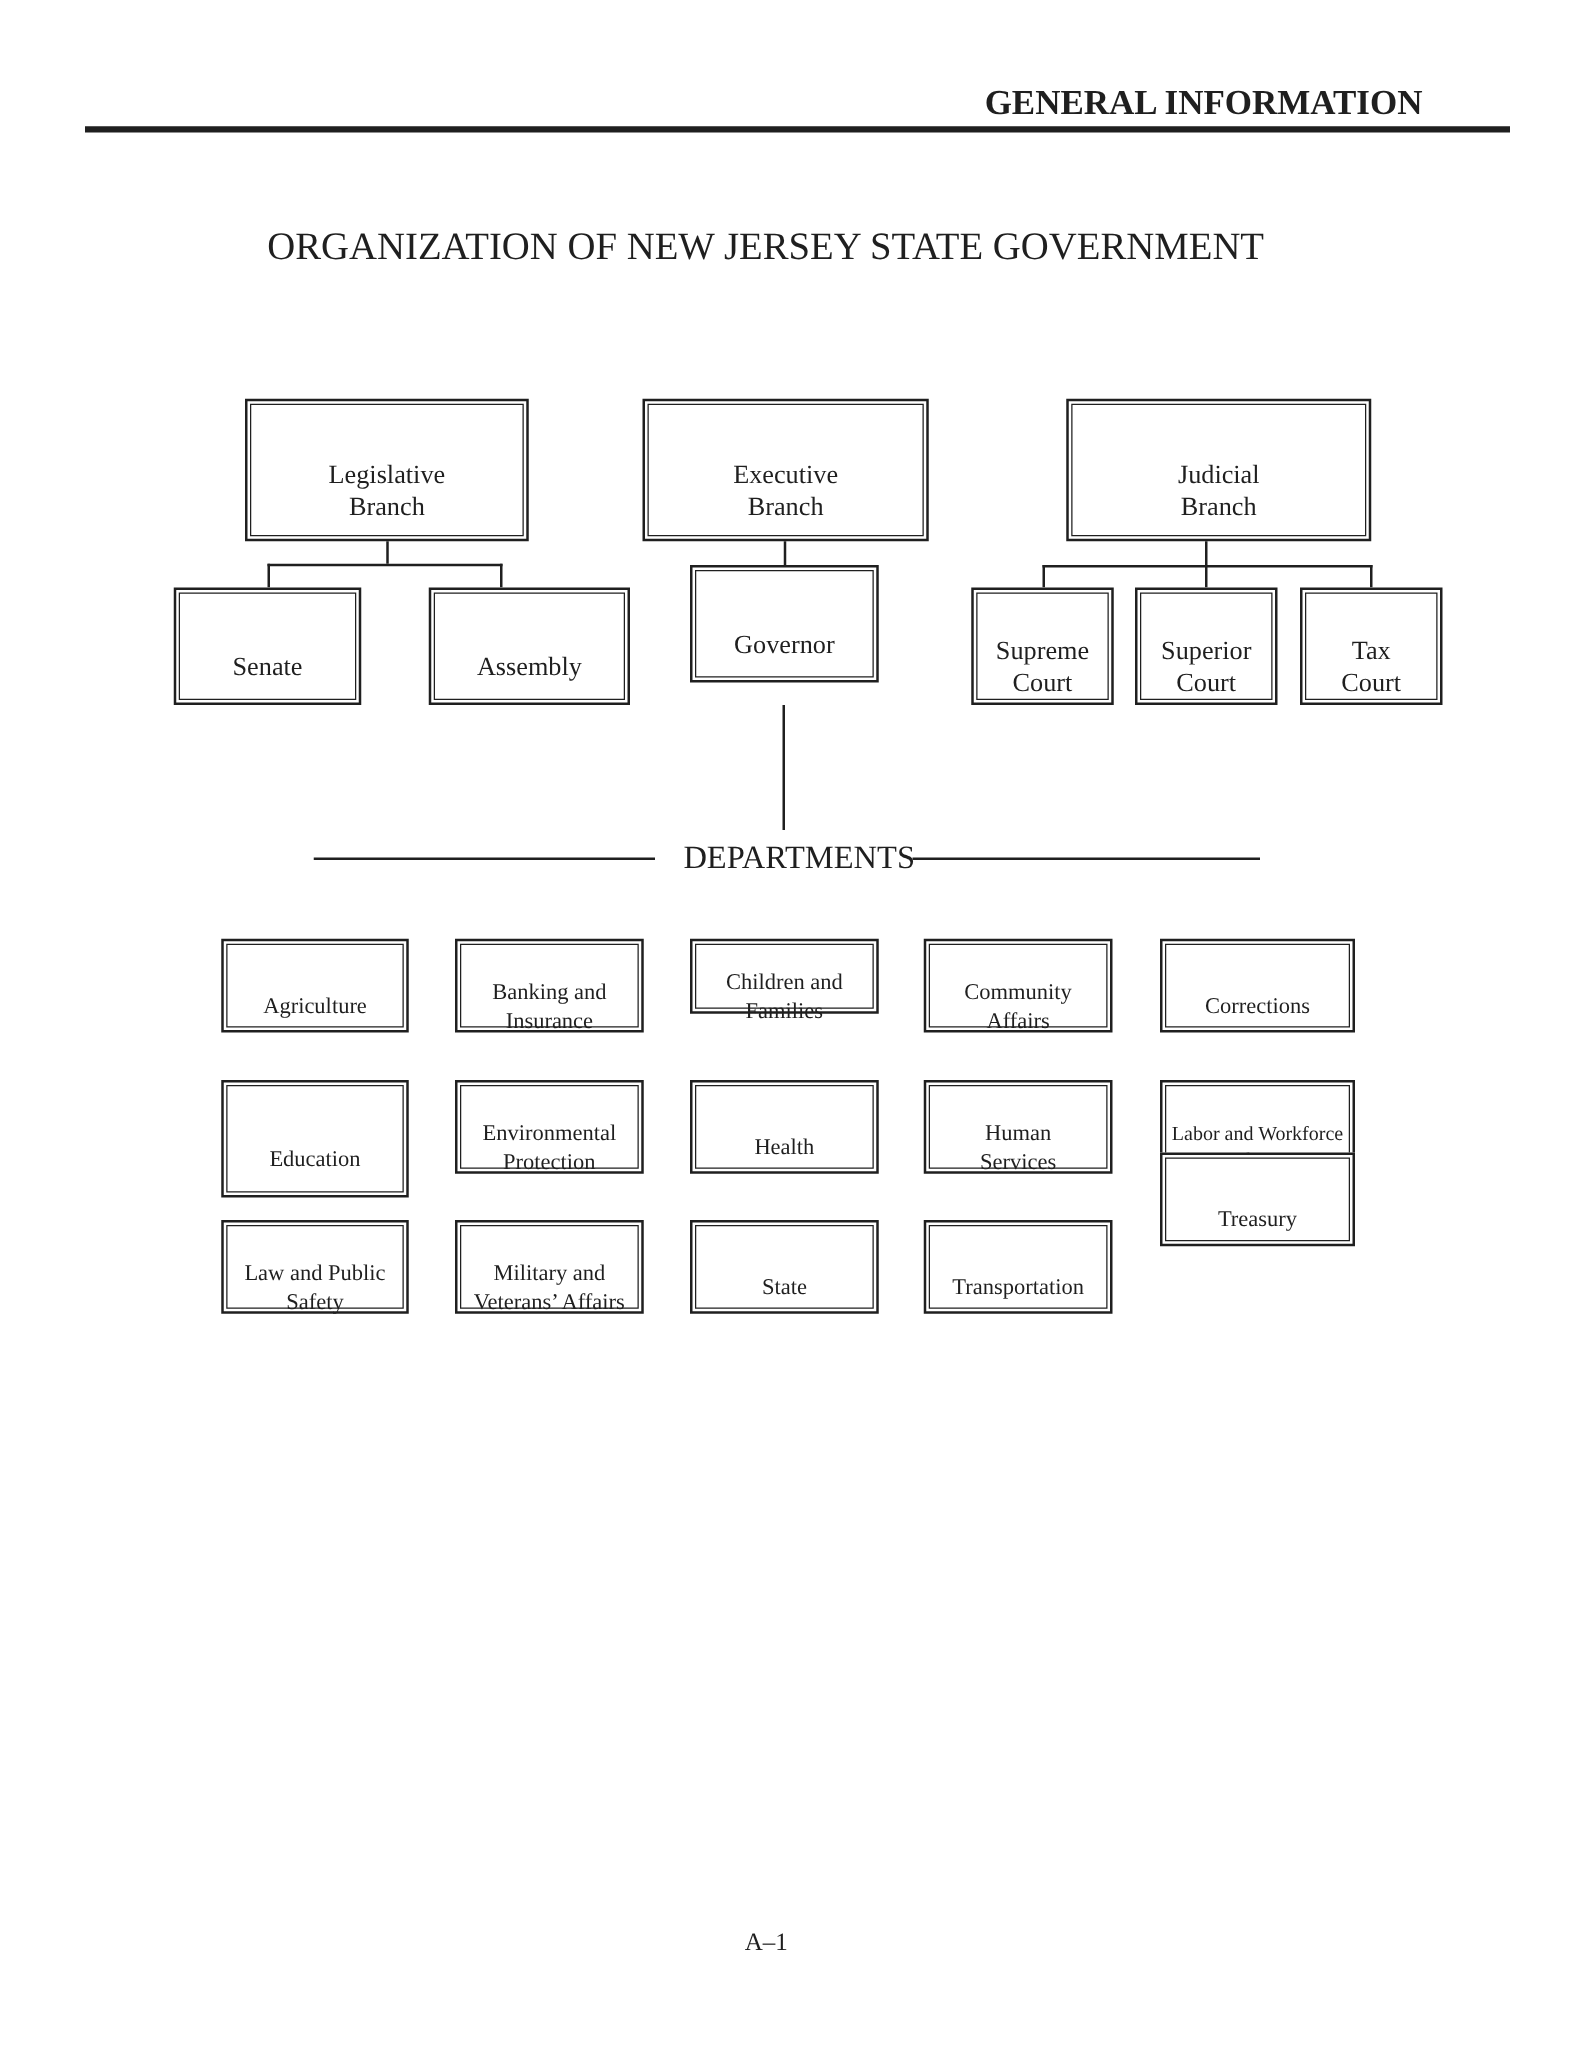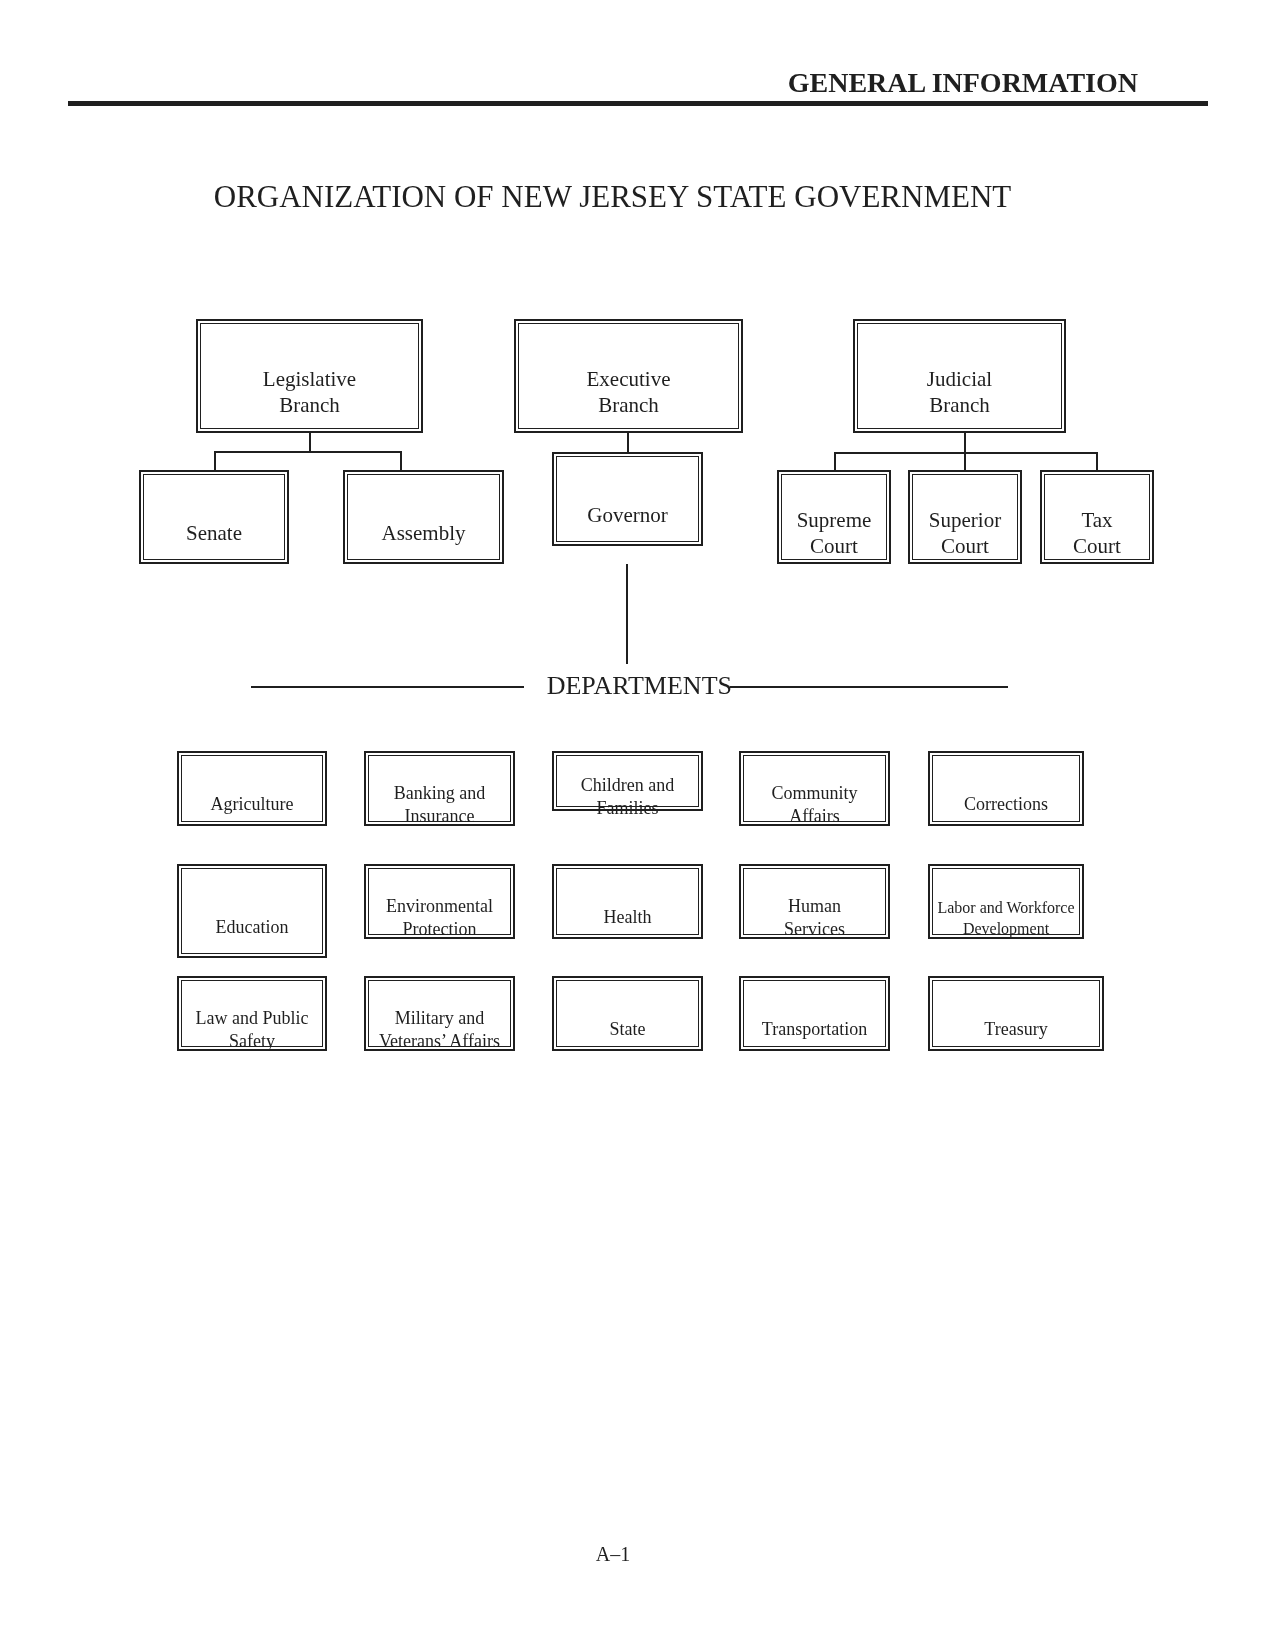--- a/index.html
+++ b/index.html
@@ -52,21 +52,21 @@
     <span class="lbl">Legislative
 Branch</span>
   </div>
 </div>
 <div class="box lvl" style="left:514px;top:319px;width:229px;height:114px">
   <div class="inner">
     <span class="lbl">Executive
 Branch</span>
   </div>
 </div>
-<div class="box lvl" style="left:853px;top:319px;width:213px;height:114px">
+<div class="box lvl" style="left:853px;top:319px;width:244px;height:114px">
   <div class="inner">
     <span class="lbl">Judicial
 Branch</span>
   </div>
 </div>
 
 <div class="vline" style="left:309px;top:433px;height:18px"></div>
 <div class="hline" style="left:214px;top:451px;width:188px"></div>
 <div class="vline" style="left:214px;top:451px;height:19px"></div>
 <div class="vline" style="left:400px;top:451px;height:19px"></div>
@@ -191,19 +191,19 @@
 <div class="box dept" style="left:552px;top:976px;width:151px;height:75px">
   <div class="inner">
     <span class="lbl">State</span>
   </div>
 </div>
 <div class="box dept" style="left:739px;top:976px;width:151px;height:75px">
   <div class="inner">
     <span class="lbl">Transportation</span>
   </div>
 </div>
-<div class="box dept" style="left:928px;top:976px;width:176px;height:75px">
+<div class="box dept" style="left:928px;top:922px;width:156px;height:75px">
   <div class="inner">
     <span class="lbl">Treasury</span>
   </div>
 </div>
 
 <div class="page-footer">A–1</div>
 
 </body></html>

